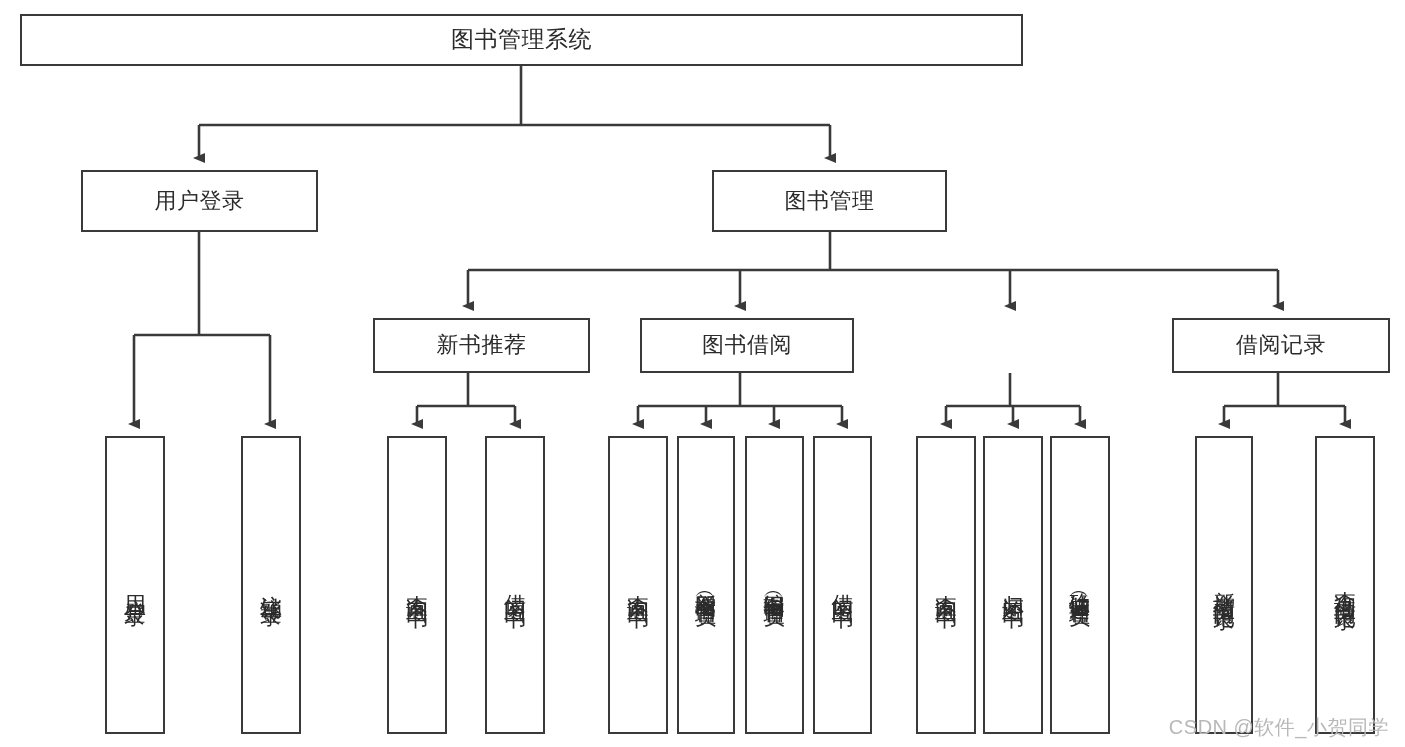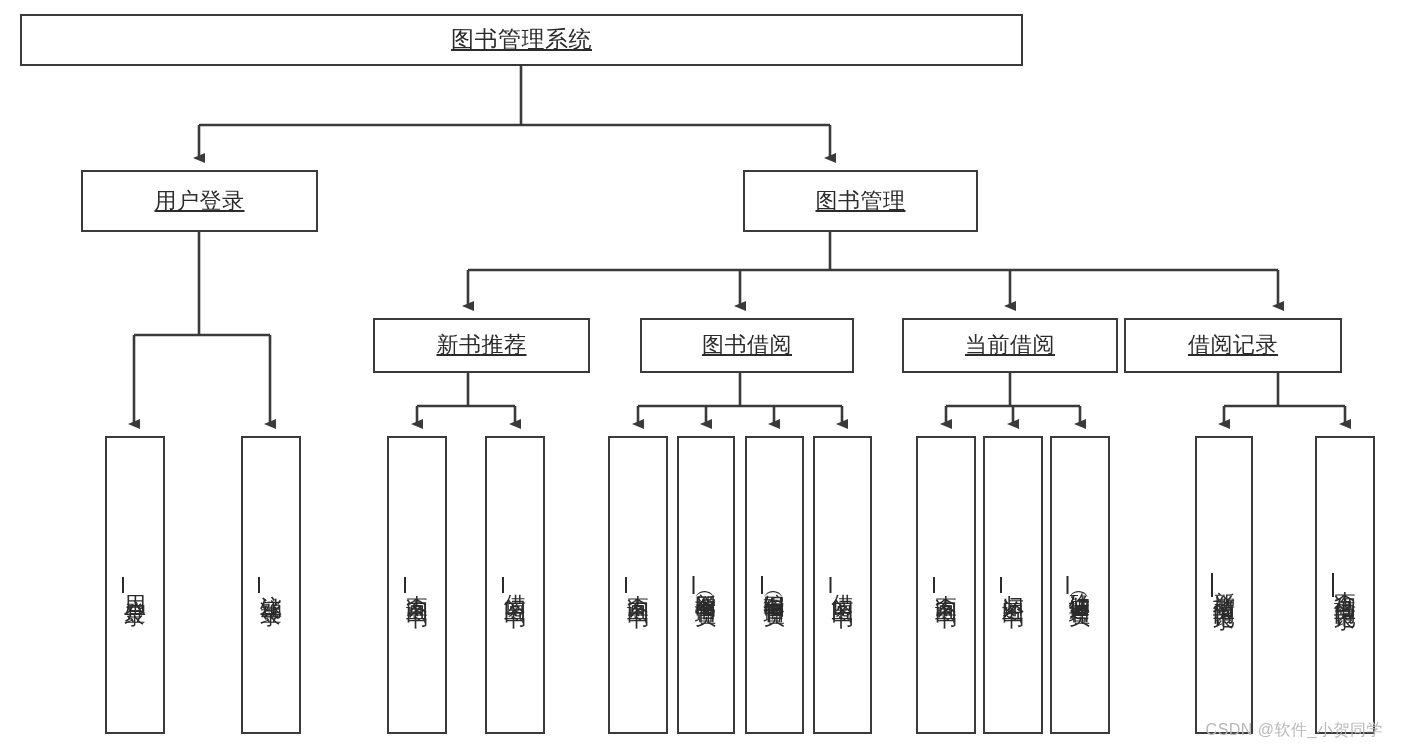--- a/index.html
+++ b/index.html
@@ -20,43 +20,42 @@
     align-items:center;
     justify-content:center;
     color:#2b2b2b;
   }
   .node .lbl{
     display:block;
     text-align:left;
     line-height:1.12;
     letter-spacing:0.5px;
     white-space:nowrap;
-    text-decoration:underline;
   }
   
   .h-node .lbl{
     writing-mode:horizontal-tb;
     font-size:22px;
   }
   .root .lbl{font-size:23px;}
   
   .v-node{align-items:center;}
   .v-node .lbl{
     writing-mode:vertical-rl;
     text-orientation:upright;
     font-size:22px;
     letter-spacing:4px;
     line-height:1;
   }
   .v-node.long .lbl{font-size:21px;letter-spacing:2px;}
   svg#wires{position:absolute;left:0;top:0;width:1405px;height:747px;pointer-events:none;}
   .wm{
     position:absolute;
-    right:22px;bottom:6px;
-    font-size:16px;
+    right:16px;bottom:6px;
+    font-size:20px;
     color:#b8b8b8;
     letter-spacing:0.5px;
     white-space:nowrap;
   }
 </style>
 </head>
 <body>
 
 <div id="canvas">
 
@@ -110,34 +109,31 @@
     </g>
   </svg>
 
   <div class="node h-node root" style="left:20px;top:14px;width:1003px;height:52px;">
     <span class="lbl">图书管理系统</span>
   </div>
 
   <div class="node h-node" style="left:81px;top:170px;width:237px;height:62px;">
     <span class="lbl">用户登录</span>
   </div>
-  <div class="node h-node" style="left:712px;top:170px;width:235px;height:62px;margin-left:31px;">
+  <div class="node h-node" style="left:712px;top:170px;width:235px;height:62px;">
     <span class="lbl">图书管理</span>
   </div>
 
   <div class="node h-node" style="left:373px;top:318px;width:217px;height:55px;">
     <span class="lbl">新书推荐</span>
   </div>
   <div class="node h-node" style="left:640px;top:318px;width:214px;height:55px;">
     <span class="lbl">图书借阅</span>
   </div>
-  <div class="node h-node" style="left:902px;top:318px;width:216px;height:55px;">
-    <span class="lbl">当前借阅</span>
-  </div>
-  <div class="node h-node" style="left:1124px;top:318px;width:218px;height:55px;">
+  <div class="node h-node" style="left:1172px;top:318px;width:218px;height:55px;">
     <span class="lbl">借阅记录</span>
   </div>
 
   <div class="node v-node" style="left:105px;top:436px;width:60px;height:298px;">
     <span class="lbl">用户登录</span>
   </div>
   <div class="node v-node" style="left:241px;top:436px;width:60px;height:298px;">
     <span class="lbl">注销登录</span>
   </div>
 

